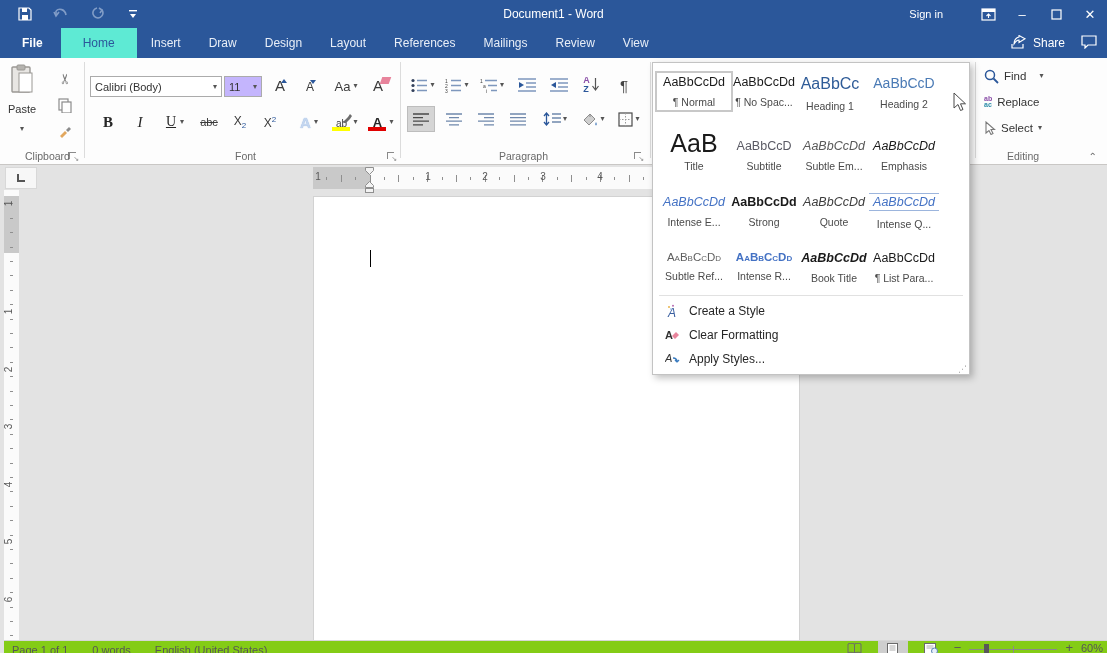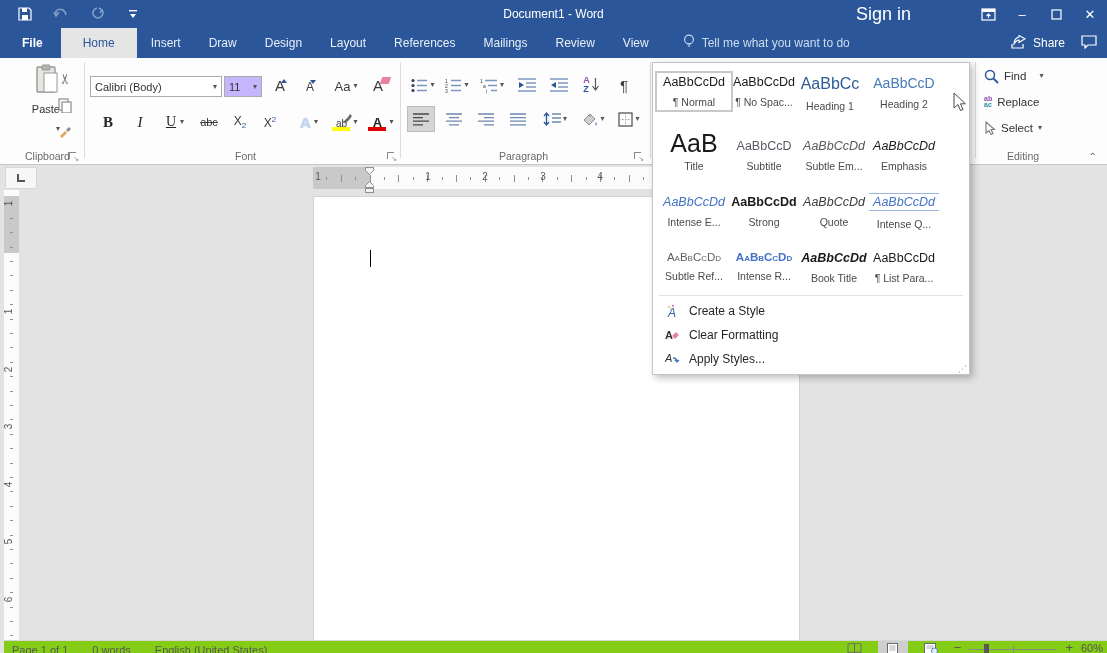--- a/index.html
+++ b/index.html
@@ -6,44 +6,44 @@
   html,body { width:1107px; height:653px; overflow:hidden; }
   body { font-family:"Liberation Sans", sans-serif; background:#e3e3e3; position:relative; }
 
   
   .titlebar { position:absolute; left:0; top:0; width:1107px; height:28px; background:#2b579a; color:#fff; }
   .qat { position:absolute; left:14px; top:0; height:28px; display:flex; align-items:center; gap:14px; }
   .qat .qbtn { width:22px; height:22px; display:flex; align-items:center; justify-content:center; }
   .dim { opacity:.55; }
   .app-title { position:absolute; left:0; right:0; top:0; height:28px; text-align:center; line-height:28px; font-size:12px; color:#ffffff; }
   .title-right { position:absolute; right:0; top:0; height:28px; display:flex; align-items:center; }
-  .signin { font-size:18px; color:#fff; margin-right:60px; }
+  .signin { font-size:11px; color:#fff; margin-right:28px; }
   .capbtn { width:34px; height:28px; display:flex; align-items:center; justify-content:center; color:#fff; font-size:13px; }
 
   
   .tabbar { position:absolute; left:0; top:28px; width:1107px; height:30px; background:#2b579a; display:flex; align-items:stretch; }
   .tab { color:#e8eef7; font-size:12px; padding:0 14px; display:flex; align-items:center; }
   .tab.first { padding:0 18px; font-weight:bold; color:#fff; }
-  .tab.active { background:#e5e5e5; color:#2b579a; }
+  .tab.active { background:#5eead4; color:#2b579a; }
   .tellme { display:flex; align-items:center; gap:7px; color:#cfdcf0; font-size:12px; padding-left:20px; }
   .tab-right { position:absolute; right:10px; top:28px; height:30px; display:flex; align-items:center; gap:16px; color:#fff; font-size:12px; }
   .share-wrap { display:flex; align-items:center; gap:6px; }
 
   
   .ribbon { position:absolute; left:0; top:58px; width:1107px; height:107px; background:#fdfdfd; border-bottom:1px solid #c9c7c5; }
   .gsep { position:absolute; top:4px; bottom:6px; width:1px; background:#dcdcdc; }
   .group-label { position:absolute; bottom:2px; font-size:10.5px; color:#6a6a6a;margin-left:7px; }
   .launcher { position:absolute; bottom:3px; width:10px; height:10px; }
   .launcher::before { content:""; position:absolute; left:1px; top:1px; width:6px; height:6px; border-left:1px solid #8a8a8a; border-top:1px solid #8a8a8a; }
   .launcher::after { content:"\2198"; position:absolute; right:-1px; bottom:-2px; font-size:7px; color:#8a8a8a; }
   .caret-down { font-size:8px; color:#555; line-height:1; }
   .rbtn { display:flex; align-items:center; justify-content:center; }
 
   
-  .paste-btn { position:absolute; left:16px; top:6px; width:44px; height:92px; text-align:right; }
+  .paste-btn { position:absolute; left:0; top:6px; width:44px; height:92px; text-align:center; }
   .paste-btn .plabel { font-size:11px; color:#333; margin-top:5px; }
   .clip-col { position:absolute; left:52px; top:8px; width:26px; }
   .clip-col .rbtn { height:26px; }
   .scissors { font-size:14px; color:#767676; transform:rotate(-90deg); display:inline-block; }
 
   
   .font-name-box { position:absolute; left:90px; top:18px; width:132px; height:21px; border:1px solid #ababab; background:#fff; font-size:11px; color:#333; display:flex; align-items:center; padding:0 4px; justify-content:space-between; }
   .font-size-box { position:absolute; left:224px; top:18px; width:38px; height:21px; border:1px solid #ababab; background:#c4b5fd; font-size:11px; color:#333; display:flex; align-items:center; padding:0 4px; justify-content:space-between; }
   .f-top { position:absolute; top:14px; height:28px; }
   .f-bot { position:absolute; top:50px; height:28px; }
@@ -183,29 +183,20 @@
   <div class="tab first" style="margin-left:4px;">File</div>
   <div class="tab active" style="padding:0 22px;">Home</div>
   <div class="tab">Insert</div>
   <div class="tab">Draw</div>
   <div class="tab">Design</div>
   <div class="tab">Layout</div>
   <div class="tab">References</div>
   <div class="tab">Mailings</div>
   <div class="tab">Review</div>
   <div class="tab">View</div>
-  <div class="tellme">
-    <span>
-      <svg width="12" height="15" viewBox="0 0 12 15">
-          <circle cx="6" cy="5.5" r="4.4" fill="none" stroke="#cfdcf0" stroke-width="1.1"></circle>
-          <path d="M4.5 10 h3 M4.8 12 h2.4" stroke="#cfdcf0" stroke-width="1.1"></path>
-        </svg>
-    </span>
-    <span>Tell me what you want to do</span>
-  </div>
 </div>
 <div class="tab-right">
   <div class="share-wrap">
     <span>
       <svg width="16" height="14" viewBox="0 0 16 14">
           <path d="M1 9 L1 13 L12 13 L12 9" fill="none" stroke="#fff" stroke-width="1.2"></path>
           <path d="M8 2 C4 3 3 6 3 9 C5 5.5 7 5 8 5 L8 7.5 L14 3.8 L8 0.5 Z" fill="none" stroke="#fff" stroke-width="1.1"></path>
         </svg>
     </span>
     <span>Share</span>

